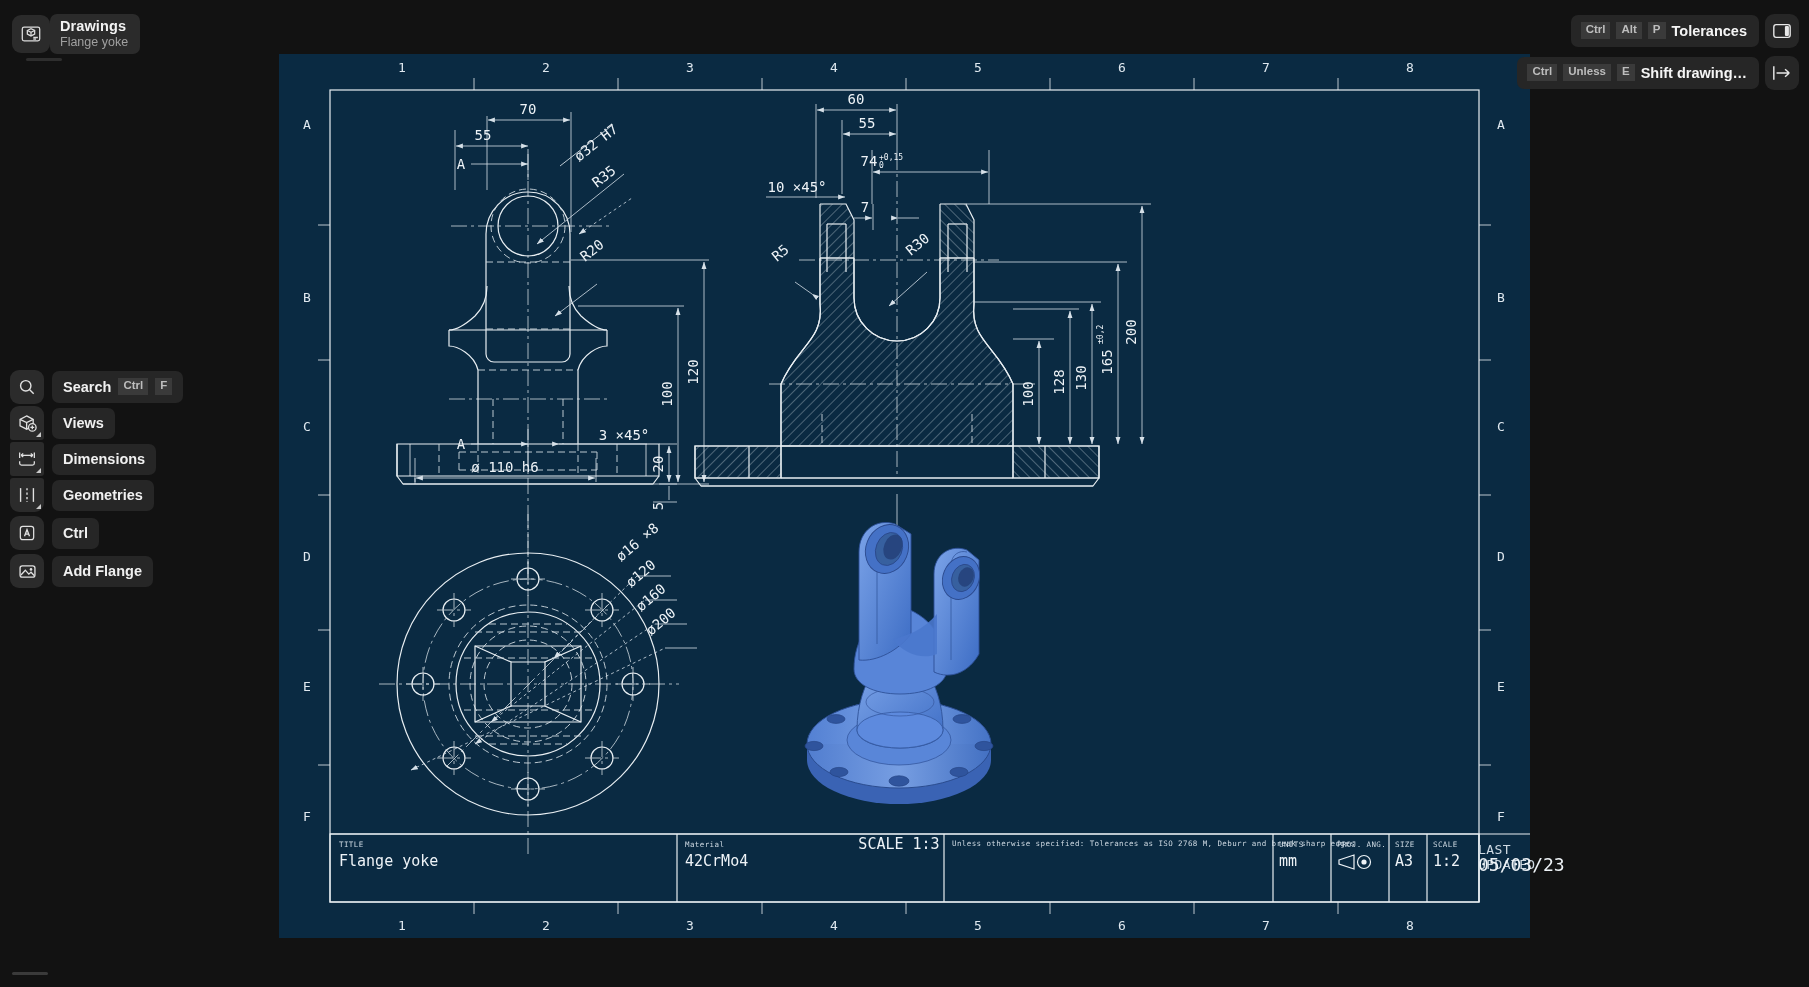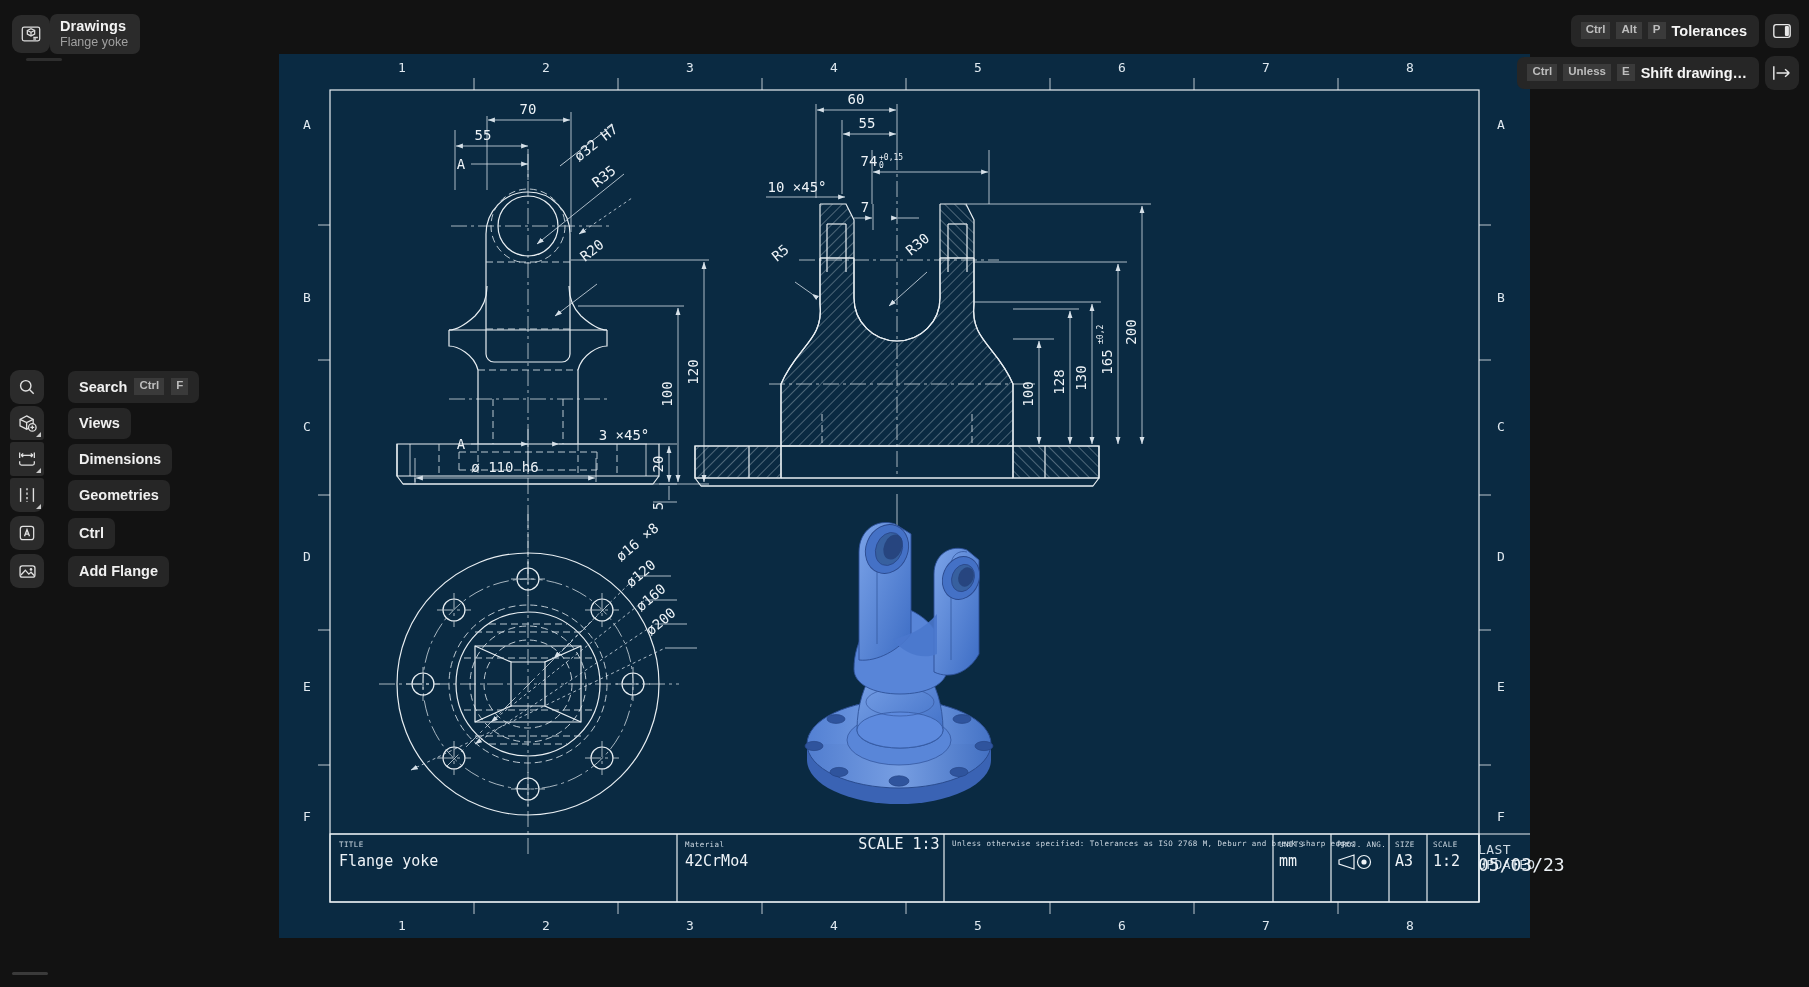--- a/index.html
+++ b/index.html
@@ -31,21 +31,21 @@
   }
   #app-titles .t1 { color: #f2f2f2; font-size: 14.5px; font-weight: bold; letter-spacing: .1px;}
   #app-titles .t2 { color: #a0a0a0; font-size: 12.5px; }
 
   
   #tool-rail {
     position: absolute; left: 10px; top: 370px;
     display: flex; flex-direction: column; gap: 2px;
     z-index: 40;
   }
-  .tool-row { display: flex; align-items: center; gap: 24px; }
+  .tool-row { display: flex; align-items: center; gap: 8px; }
   .tool-btn {
     width: 34px; height: 34px; border-radius: 9px;
     background: #2b2b2b;
     display: flex; align-items: center; justify-content: center;
     position: relative; flex: none; cursor: pointer;
   }
   .tool-btn.sq-top { border-radius: 9px 9px 3px 3px; }
   .tool-btn.sq-mid { border-radius: 3px; }
   .tool-btn.sq-bot { border-radius: 3px 3px 9px 9px; }
   .tool-btn .corner {

